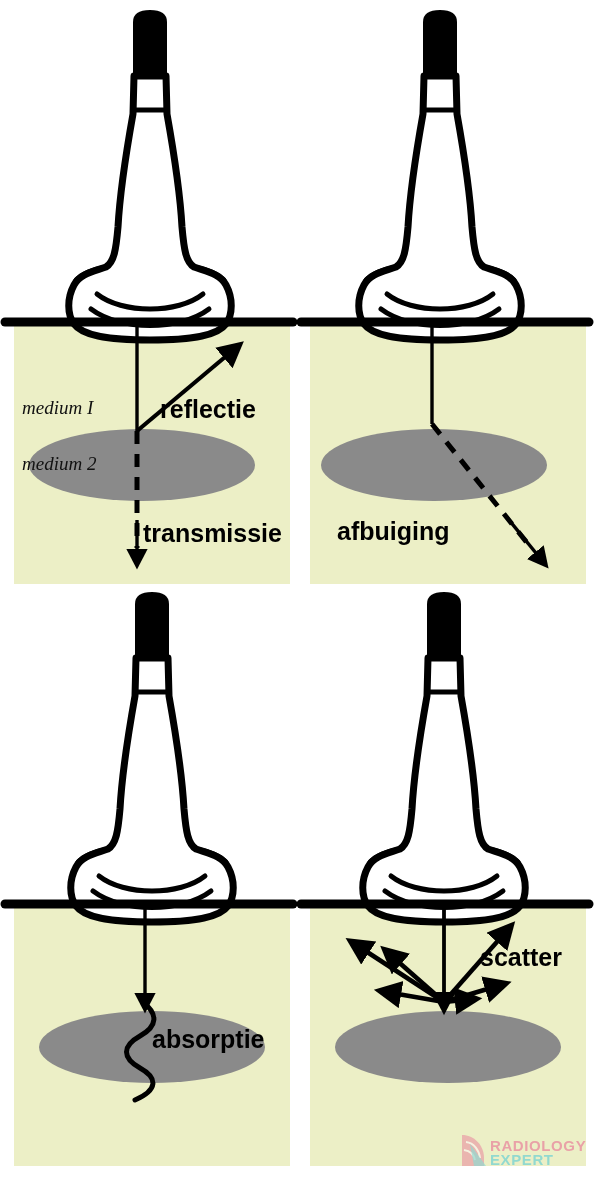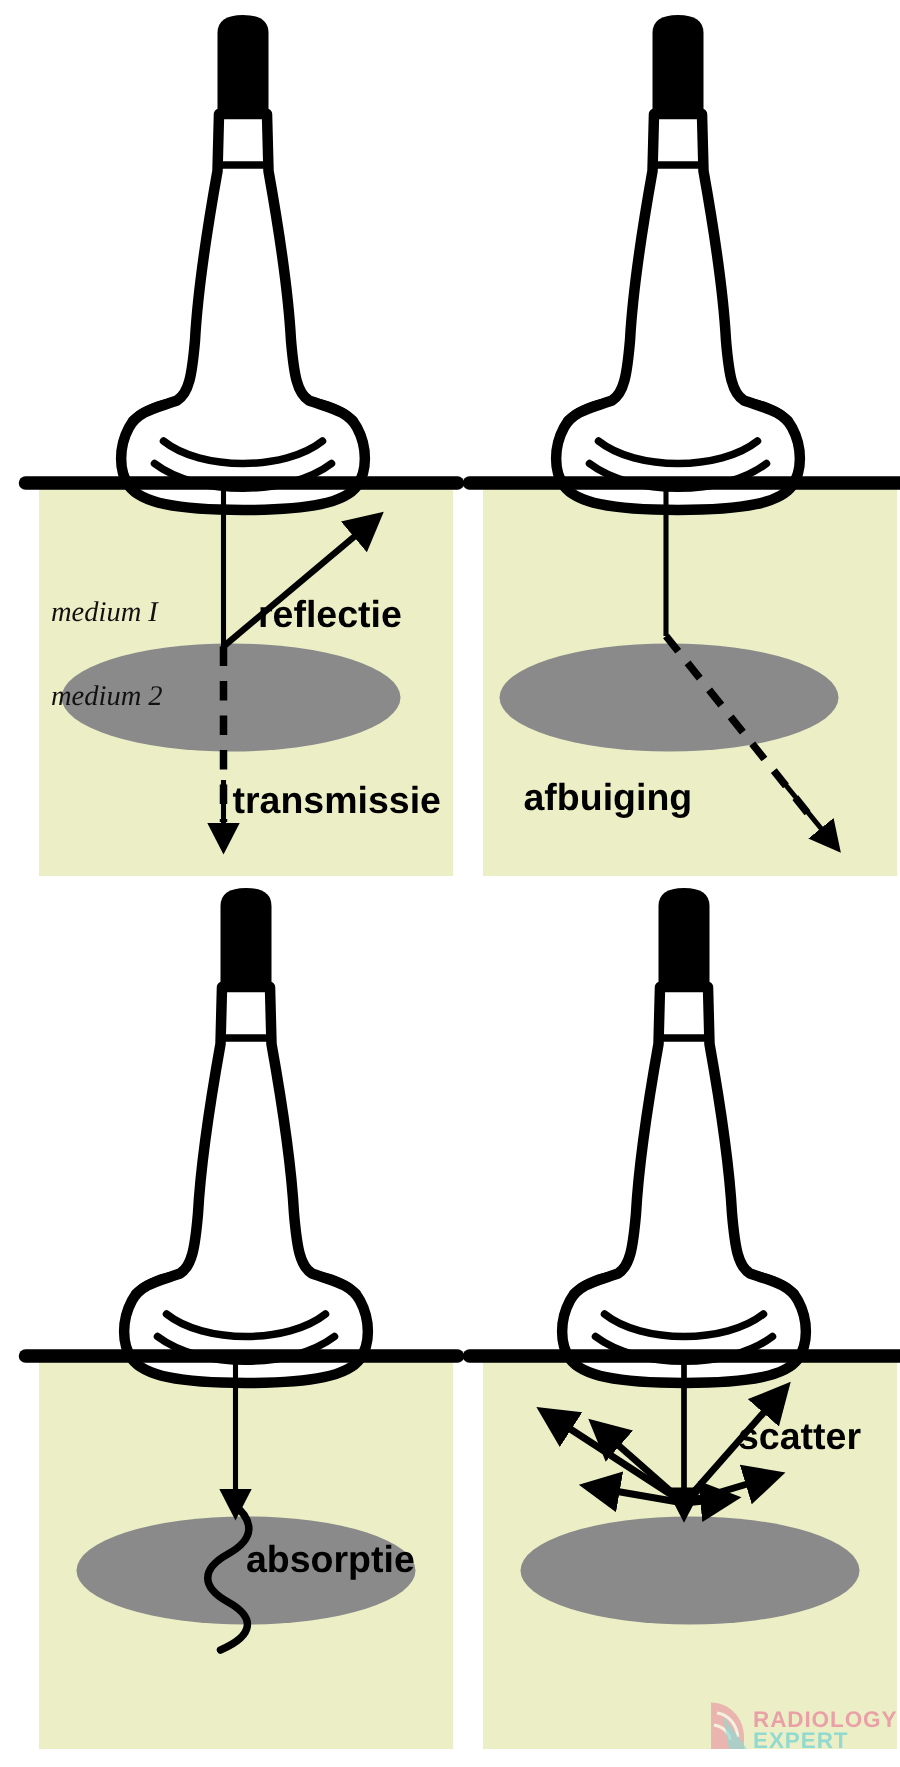--- a/index.html
+++ b/index.html
@@ -14,21 +14,20 @@
     position: relative;
     overflow: hidden;
     font-family: "Liberation Sans", sans-serif;
   }
   #figure {
     position: absolute;
     left: 0;
     top: 0;
     width: 496px;
     height: 1178px;
-    margin-left: 12px;
   }
   svg { display: block; }
   .panel-bg { }
   .medium-label {
     font-family: "Liberation Serif", serif;
     font-style: italic;
     font-size: 19px;
     fill: #111111;
   }
   .phenomenon-label {

